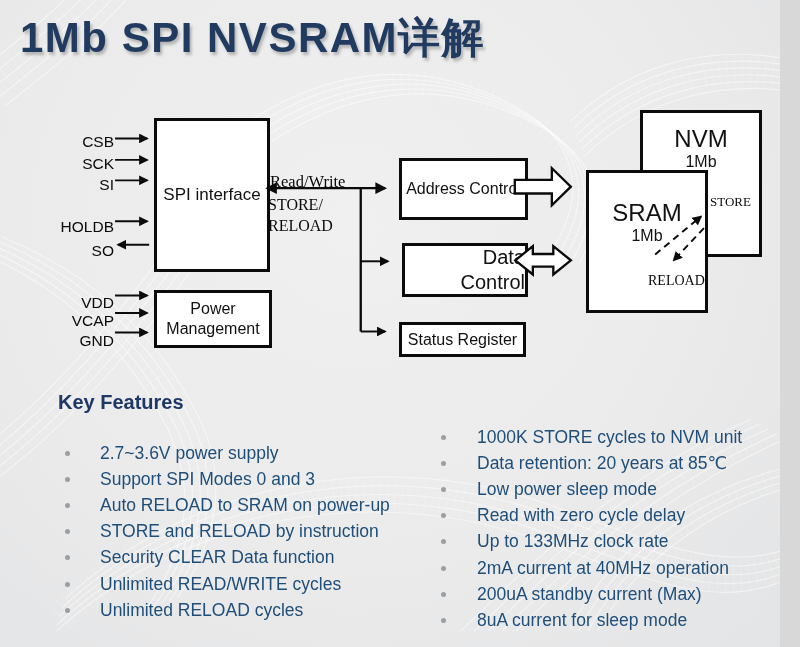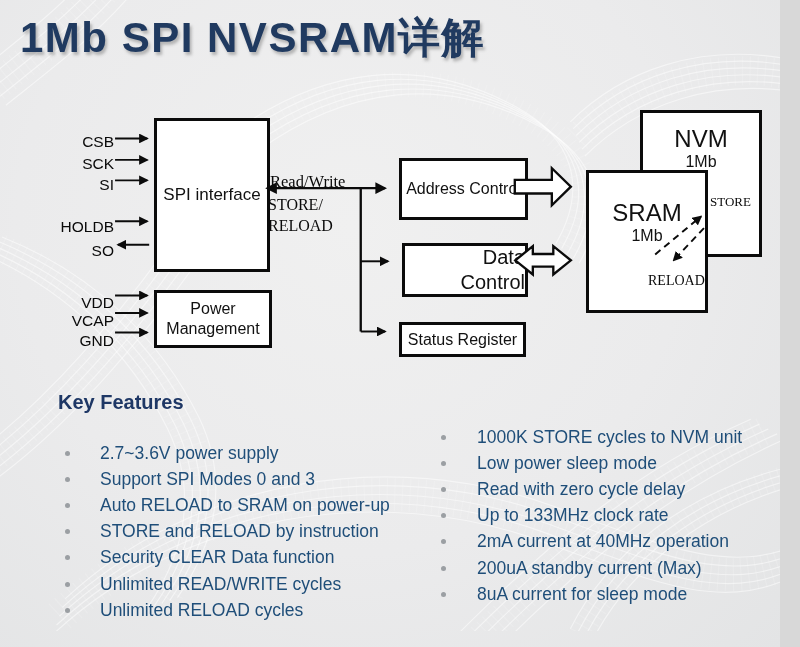--- a/index.html
+++ b/index.html
@@ -230,20 +230,21 @@
     <li>2.7~3.6V power supply</li>
     <li>Support SPI Modes 0 and 3</li>
     <li>Auto RELOAD to SRAM on power-up</li>
     <li>STORE and RELOAD by instruction</li>
     <li>Security CLEAR Data function</li>
     <li>Unlimited READ/WRITE cycles</li>
     <li>Unlimited RELOAD cycles</li>
   </ul>
   <ul class="features right">
     <li>1000K STORE cycles to NVM unit</li>
+    <li>Data retention: 20 years at 85℃</li>
     <li>Low power sleep mode</li>
     <li>Read with zero cycle delay</li>
     <li>Up to 133MHz clock rate</li>
     <li>2mA current at 40MHz operation</li>
     <li>200uA standby current (Max)</li>
     <li>8uA current for sleep mode</li>
   </ul>
 
 </div>
 

